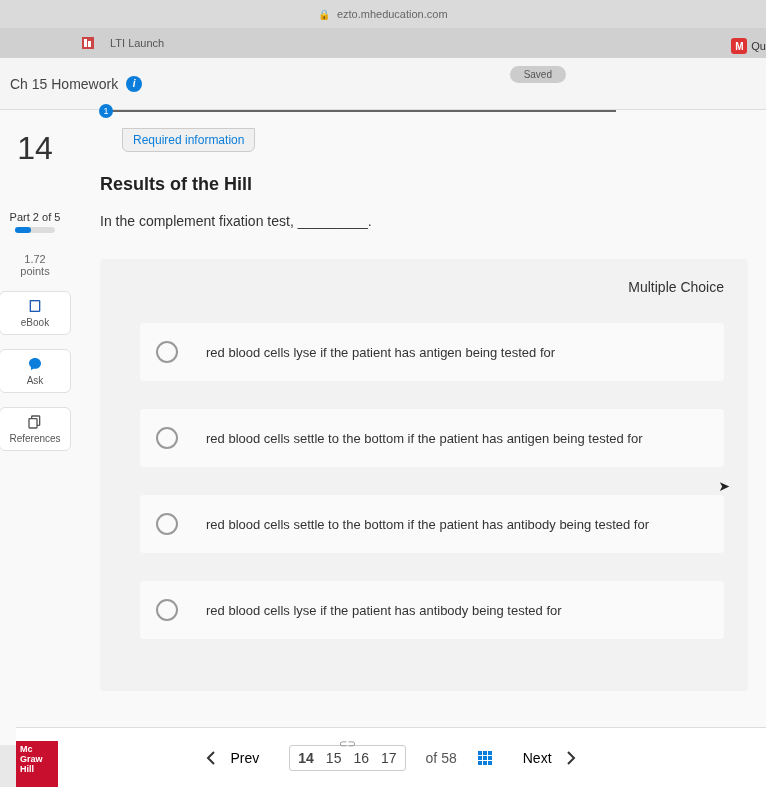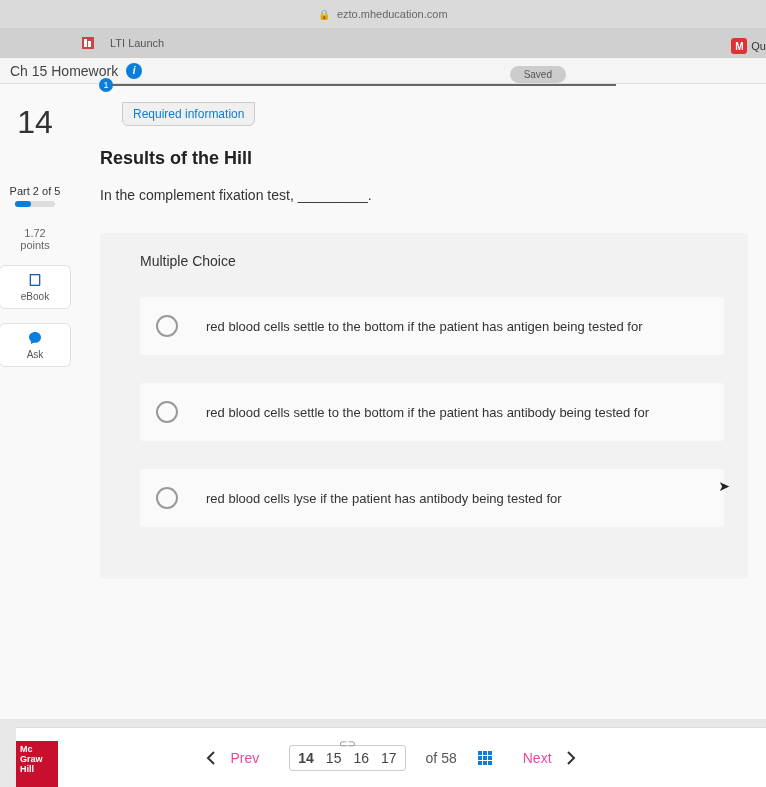--- a/index.html
+++ b/index.html
@@ -8,21 +8,21 @@
 .browser-bar { height: 28px; background: #dadada; display: flex; align-items: center; justify-content: center; font-size: 11px; color: #666; gap: 6px; }
 .browser-bar .lock { font-size: 10px; }
 
 .tab-bar { height: 30px; background: #d0d0d0; display: flex; align-items: center; padding-left: 82px; font-size: 11px; color: #555; gap: 16px; }
 .tab-bar .icon-box { width: 12px; height: 12px; background: #c44; display: inline-block; position: relative; }
 .tab-bar .icon-box::before { content: ""; position: absolute; left: 2px; top: 2px; width: 3px; height: 8px; background: #fff; }
 .tab-bar .icon-box::after { content: ""; position: absolute; left: 6px; top: 4px; width: 3px; height: 6px; background: #fff; }
 .qu-badge { position: absolute; right: 0; top: 38px; display: flex; align-items: center; gap: 4px; font-size: 11px; }
 .qu-badge .m { background: #d33; color: #fff; width: 16px; height: 16px; border-radius: 3px; display: flex; align-items: center; justify-content: center; font-weight: bold; font-size: 10px; }
 
-.header-row { height: 26px; background: #f5f5f5; display: flex; align-items: center; padding: 0 10px; font-size: 14px; color: #444; gap: 8px; border-bottom: 1px solid #ddd; position: relative; }
+.header-row { height: 52px; background: #f5f5f5; display: flex; align-items: center; padding: 0 10px; font-size: 14px; color: #444; gap: 8px; border-bottom: 1px solid #ddd; position: relative; }
 .info-circle { width: 16px; height: 16px; border-radius: 50%; background: #0b7dda; color: #fff; font-size: 10px; display: flex; align-items: center; justify-content: center; font-style: italic; font-weight: bold; }
 .saved-pill { position: absolute; right: 200px; top: 8px; background: #ccc; color: #555; font-size: 10px; padding: 3px 14px; border-radius: 12px; }
 
 .main-area { display: flex; background: #f9f9f9; height: calc(100% - 92px - 60px); }
 
 .left-col { width: 70px; flex-shrink: 0; display: flex; flex-direction: column; align-items: center; padding-top: 20px; gap: 14px; }
 .q-num { font-size: 32px; color: #333; font-weight: 400; margin-bottom: 30px; }
 .part-label { font-size: 11px; color: #333; }
 .progress-dots { width: 40px; height: 6px; background: #ddd; border-radius: 3px; position: relative; margin-top: -10px; }
 .progress-dots::before { content: ""; position: absolute; left: 0; width: 16px; height: 6px; background: #0b7dda; border-radius: 3px; }
@@ -32,28 +32,28 @@
 
 .content-col { flex: 1; padding: 12px 18px 0 30px; position: relative; }
 .prog-line { position: absolute; top: 0; left: 35px; right: 150px; height: 2px; background: #666; }
 .prog-dot { position: absolute; top: -6px; left: 29px; width: 14px; height: 14px; border-radius: 50%; background: #0b7dda; color: #fff; font-size: 9px; display: flex; align-items: center; justify-content: center; }
 .req-info { display: inline-block; margin-top: 6px; margin-left: 22px; padding: 4px 10px; border: 1px solid #ccc; border-radius: 0 0 6px 6px; background: #f0f0f0; font-size: 12px; color: #0b7dda; }
 
 .section-title { font-size: 18px; font-weight: bold; color: #222; margin: 22px 0 18px 0; }
 .stem { font-size: 14px; color: #333; margin-bottom: 30px; }
 
 .mc-block { background: #f2f2f2; border-radius: 4px; padding: 20px 24px 24px 40px; }
-.mc-title { font-size: 14px; color: #333; margin-bottom: 28px; }
+.mc-title { font-size: 14px; color: #333; margin-bottom: 28px; text-align: right; }
 .choice { display: flex; align-items: center; gap: 28px; background: #fafafa; border-radius: 4px; padding: 18px 16px; margin-bottom: 28px; cursor: pointer; }
 .radio { width: 22px; height: 22px; border: 2px solid #999; border-radius: 50%; flex-shrink: 0; }
 .choice-text { font-size: 13px; color: #333; }
 
 .footer-nav { position: absolute; bottom: 0; left: 16px; right: 0; height: 60px; background: #fff; border-top: 1px solid #ddd; display: flex; align-items: center; justify-content: center; gap: 20px; font-size: 14px; color: #444; }
 .mc-logo { position: absolute; left: 0; bottom: 0; width: 42px; height: 46px; background: #c8102e; color: #fff; font-size: 9px; font-weight: bold; padding: 4px; line-height: 1.1; }
-.nav-btn { display: flex; align-items: center; gap: 14px; cursor: pointer; padding: 6px 10px; color: #ec4899; justify-content: center; }
+.nav-btn { display: flex; align-items: center; gap: 14px; cursor: pointer; padding: 6px 10px; color: #000000; justify-content: center; }
 .page-group { border: 1px solid #ccc; border-radius: 3px; display: flex; align-items: center; padding: 4px 8px; gap: 12px; position: relative; }
 .page-group .cur { font-weight: bold; }
 .page-group .link-ic { position: absolute; top: -8px; left: 50%; transform: translateX(-50%); font-size: 10px; color: #888; }
 .of-lbl { color: #555; }
 .grid-ic { width: 16px; height: 16px; cursor: pointer; }
 
 .cursor-arrow { position: absolute; right: 36px; top: 478px; font-size: 14px; color: #222; pointer-events: none; }
 </style>
 </head>
 <body>
@@ -100,33 +100,44 @@
       <span>eBook</span>
     </div>
 
     <div class="side-btn">
       <svg class="ic" viewBox="0 0 24 24">
           <path fill="#0b7dda" d="M12 3C7 3 3 6.5 3 11c0 2.3 1.1 4.3 3 5.7V21l4-2c.7.1 1.3.2 2 .2 5 0 9-3.5 9-8S17 3 12 3z"></path>
         </svg>
       <span>Ask</span>
     </div>
 
+    <div class="side-btn">
+      <svg class="ic" viewBox="0 0 24 24">
+          <rect x="7" y="3" width="12" height="14" rx="1" fill="none" stroke="#555" stroke-width="2"></rect>
+          <rect x="3" y="7" width="12" height="14" rx="1" fill="#fff" stroke="#555" stroke-width="2"></rect>
+        </svg>
+      <span>References</span>
+    </div>
   </div>
 
   <div class="content-col">
     <div class="prog-line"></div>
     <div class="prog-dot">1</div>
     <div class="req-info">Required information</div>
 
     <div class="section-title">Results of the Hill</div>
     <div class="stem">In the complement fixation test, _________.</div>
 
     <div class="mc-block">
       <div class="mc-title">Multiple Choice</div>
 
+      <div class="choice">
+        <div class="radio"></div>
+        <div class="choice-text">red blood cells lyse if the patient has antigen being tested for</div>
+      </div>
       <div class="choice">
         <div class="radio"></div>
         <div class="choice-text">red blood cells settle to the bottom if the patient has antigen being tested for</div>
       </div>
       <div class="choice">
         <div class="radio"></div>
         <div class="choice-text">red blood cells settle to the bottom if the patient has antibody being tested for</div>
       </div>
       <div class="choice">
         <div class="radio"></div>

